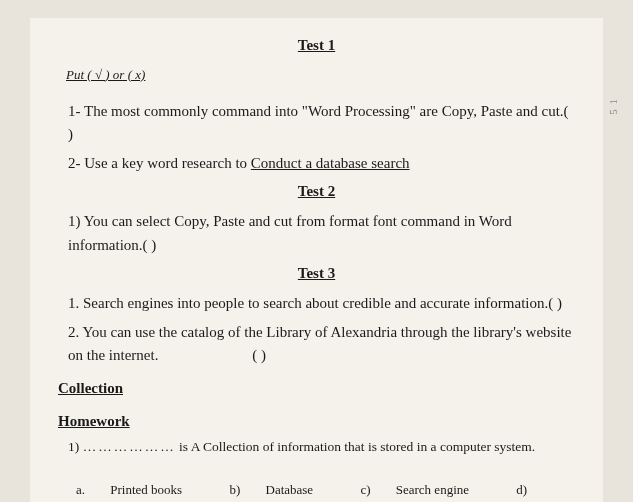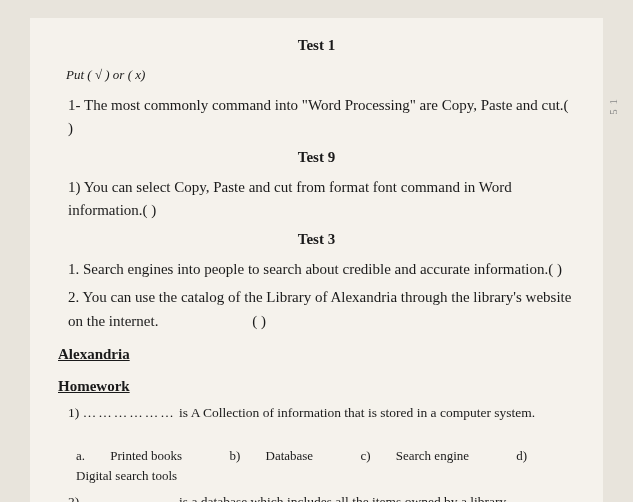--- a/index.html
+++ b/index.html
@@ -27,28 +27,30 @@
       writing-mode: vertical-rl;
       text-orientation: mixed;
       font-size: 11px;
       color: #888;
       transform: rotate(180deg);
       letter-spacing: 1px;
     }
     .section-title {
       text-align: center;
       font-weight: bold;
+      text-decoration: underline;
       margin-bottom: 8px;
       font-size: 15px;
     }
     .put-line {
       font-size: 13px;
       font-style: italic;
-      margin-bottom: 10px;
+      margin-bottom: 16px;
       margin-left: 8px;
+      text-decoration: underline;
     }
     .numbered-item {
       margin-bottom: 5px;
       margin-left: 10px;
       font-size: 15px;
       line-height: 1.55;
     }
     .numbered-item .num {
       font-weight: normal;
     }
@@ -98,42 +100,47 @@
 
   <div class="side-tab">5 1</div>
 
   <div class="section-title">Test 1</div>
   <div class="put-line">Put ( √ ) or ( x)</div>
 
   <div class="numbered-item">
     <span class="num">1-  </span>
     <span>The most commonly command into "Word Processing" are Copy, Paste and cut.(  )</span>
   </div>
+  <div class="numbered-item">
+    <span class="num">2-  </span>
+    <span>Use a key word research to </span>
+    <span class="underline">Conduct a database search</span>
+  </div>
 
-  <div class="section-title">Test 9</div>
+  <div class="section-title">Test 2</div>
 
   <div class="numbered-item">
     <span class="num">1)  </span>
     <span>You can select Copy, Paste and cut from format font command in Word information.(  )</span>
   </div>
 
   <div class="section-title">Test 3</div>
 
   <div class="numbered-item">
     <span class="num">1.  </span>
     <span>Search engines into people to search about credible and accurate information.(  )</span>
   </div>
   <div class="numbered-item">
     <span class="num">2.  </span>
     <span>You can use the catalog of the Library of Alexandria through the library's website on the internet.</span>
     <span style="display:inline-block; margin-left: 90px;">(        )</span>
   </div>
 
   <div class="eval-section">
-    <div class="section-heading">Alexandria</div>
+    <div class="section-heading">Collection</div>
   </div>
 
   <div class="hw-section">
     <div class="section-heading">Homework</div>
 
     <div class="hw-item">
       <span>1)  </span>
       <span class="dots">………………</span>
       <span> is A Collection of information that is stored in a computer system.</span>
     </div>

